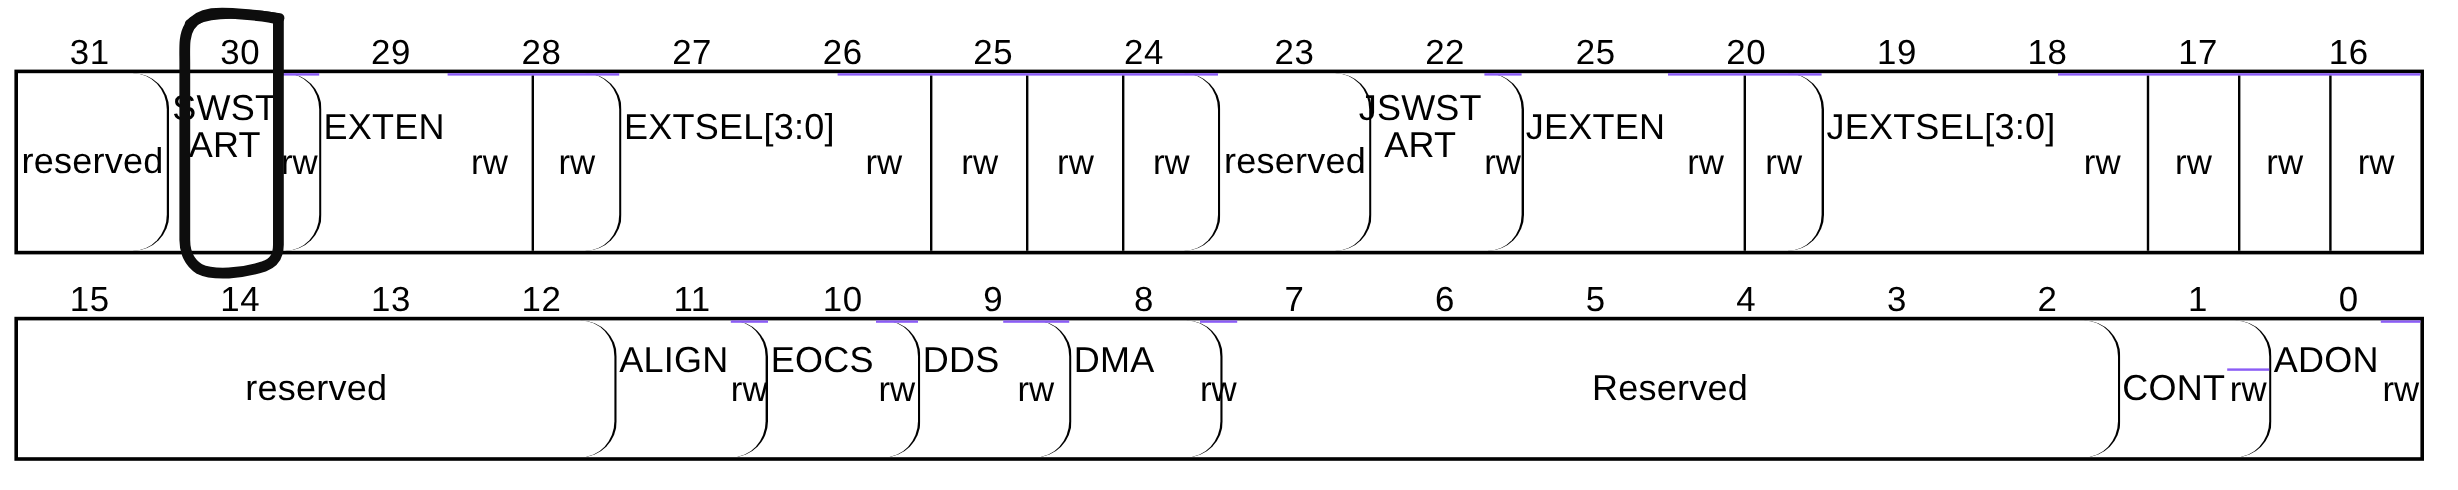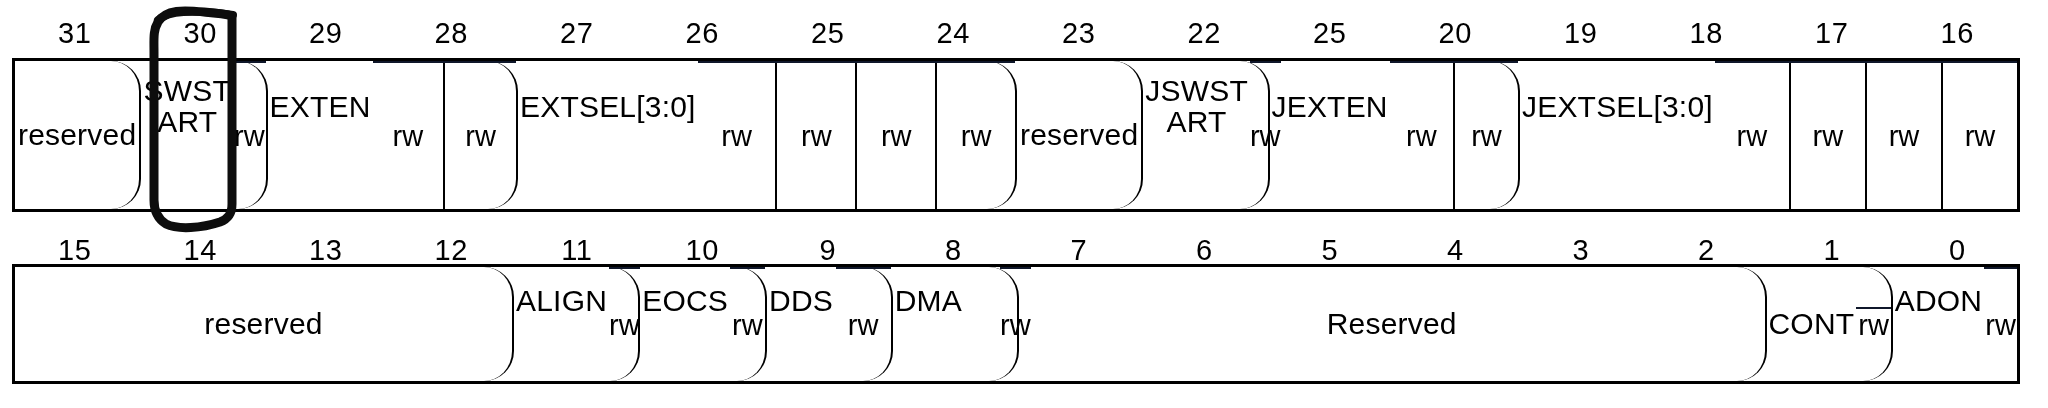--- a/index.html
+++ b/index.html
@@ -29,21 +29,21 @@
     height: 48px;
     display: flex;
   }
   .bit-numbers .bitnum {
     flex: 1 1 0;
     text-align: center;
     font-size: 29px;
     line-height: 48px;
     letter-spacing: 0.5px;
   }
-  #bit-numbers-high { top: 9px; }
+  #bit-numbers-high { top: 20px; }
   #bit-numbers-low  { top: 226px; }
 
   
   .reg-table {
     position: absolute;
     left: 12px;
     width: 2008px;
     border: 3px solid #000;
     box-sizing: border-box;
     display: flex;
@@ -76,21 +76,21 @@
     white-space: pre-line;
     letter-spacing: 0.2px;
   }
   #reg-table-high .field-name { height: 92px; flex: 0 0 92px; }
   #reg-table-low  .field-name { height: 69px; flex: 0 0 69px; }
 
   
   .access-row {
     flex: 1 1 auto;
     display: flex;
-    border-top: 2px solid #0f172a;
+    border-top: 2px solid #8b5cf6;
     min-height: 0;
   }
   .access-cell {
     flex: 1 1 0;
     display: flex;
     align-items: center;
     justify-content: center;
     font-size: 29px;
     border-right: 2px solid #000;
     box-sizing: border-box;
@@ -161,21 +161,21 @@
         <div class="access-row">
           <div class="access-cell">rw</div>
           <div class="access-cell">rw</div>
           <div class="access-cell">rw</div>
           <div class="access-cell">rw</div>
         </div>
       </div>
       <div class="field-col full" style="flex: 1 1 0px;">
         <div class="field-name">reserved</div>
       </div>
-      <div class="field-col" style="flex: 1 1 0px;">
+      <div class="field-col" style="flex: 1 1 0px; justify-content: flex-end;">
         <div class="field-name">JSWST
 ART</div>
         <div class="access-row">
           <div class="access-cell">rw</div>
         </div>
       </div>
       <div class="field-col" style="flex: 2 1 0px;">
         <div class="field-name">JEXTEN</div>
         <div class="access-row">
           <div class="access-cell">rw</div>

